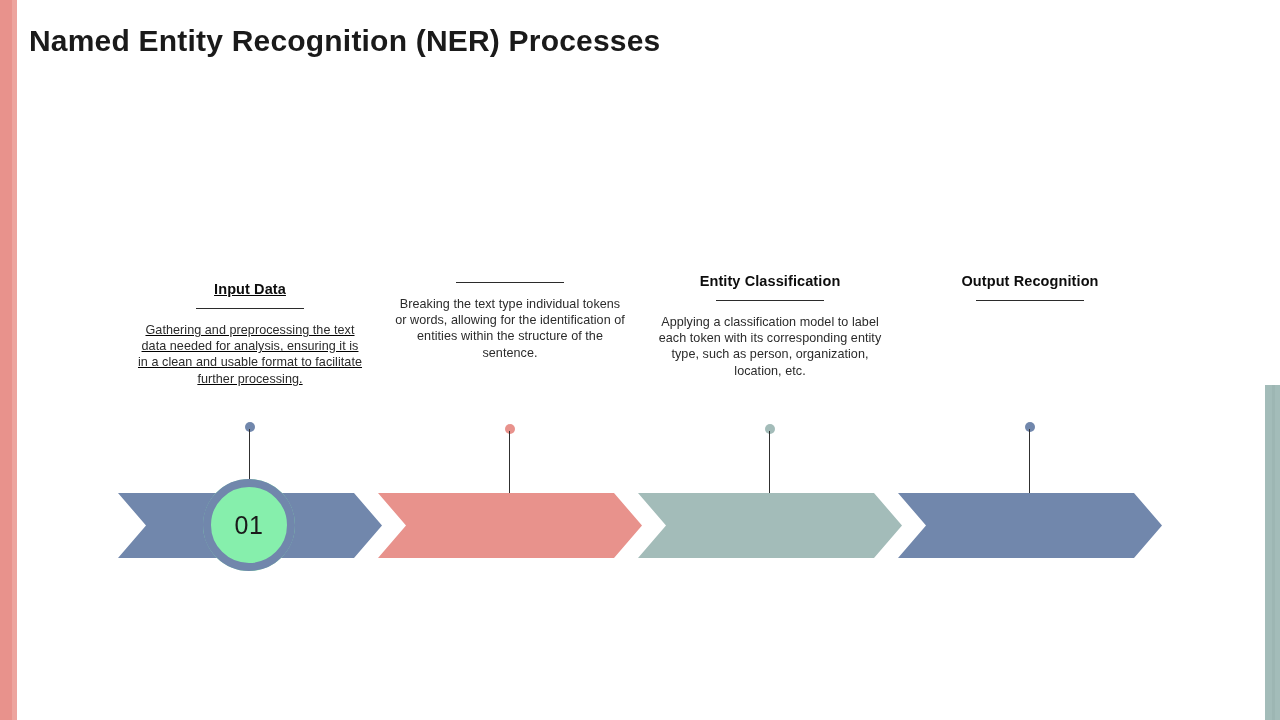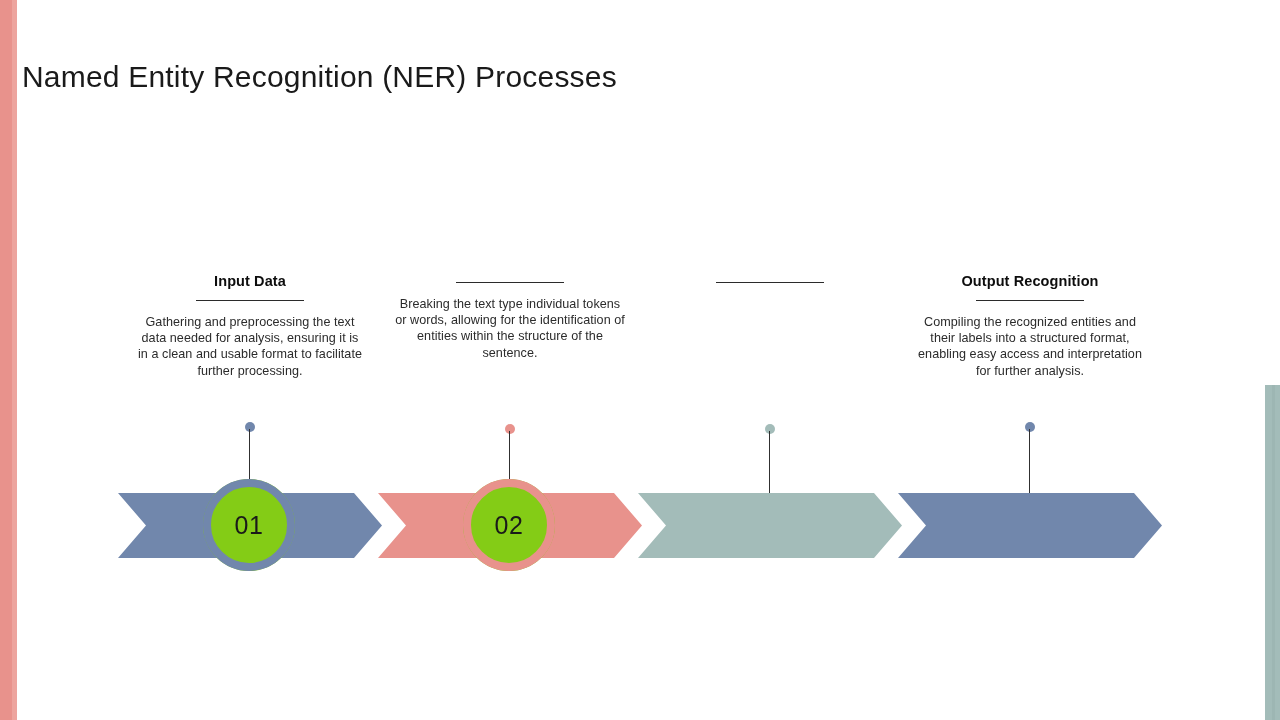--- a/index.html
+++ b/index.html
@@ -45,28 +45,27 @@
     left: 1272px;
     top: 385px;
     width: 3px;
     height: 335px;
     background: #9db6b3;
   }
 
   
   .page-title {
     position: absolute;
-    left: 22px;
+    left: 29px;
     top: 24px;
     font-size: 30px;
-    font-weight: 400;
+    font-weight: 700;
     color: #1a1a1a;
     letter-spacing: 0.2px;
     white-space: nowrap;
-    margin-top: 36px;
   }
 
   
   .steps-text {
     position: absolute;
     left: 0;
     top: 272px;
     width: 1280px;
     height: 160px;
   }
@@ -135,21 +134,21 @@
   .chev-mid {
     clip-path: polygon(0 0, calc(100% - 28px) 0, 100% 50%, calc(100% - 28px) 100%, 0 100%, 28px 50%);
   }
 
   
   .step-circle {
     position: absolute;
     width: 92px;
     height: 92px;
     border-radius: 50%;
-    background: #84cc16;
+    background: #86efac;
     box-sizing: border-box;
     display: flex;
     align-items: center;
     justify-content: center;
   }
   .step-circle-ring {
     position: absolute;
     left: 0;
     top: 0;
     width: 92px;
@@ -173,39 +172,40 @@
 
 <div class="edge-bar-left" style="background: rgb(232, 146, 140);"></div>
 <div class="edge-bar-left-inner"></div>
 <div class="edge-bar-right" style="background: rgb(163, 188, 185);"></div>
 <div class="edge-bar-right-inner"></div>
 
 <div class="page-title">Named Entity Recognition (NER) Processes</div>
 
 <div class="steps-text">
 
-  <div class="step-text-col" id="txt0" style="left:135px; top:0;">
+  <div class="step-text-col" id="txt0" style="left:135px; top:8px;text-decoration:underline;">
     <div class="step-heading">Input Data</div>
     <div class="step-divider"></div>
     <div class="step-body">Gathering and preprocessing the text data needed for analysis, ensuring it is in a clean and usable format to facilitate further processing.</div>
   </div>
 
   <div class="step-text-col" id="txt1" style="left:395px; top:0;">
     <div class="step-divider"></div>
     <div class="step-body">Breaking the text type individual tokens or words, allowing for the identification of entities within the structure of the sentence.</div>
   </div>
 
   <div class="step-text-col" id="txt2" style="left:655px; top:0;">
-    <div class="step-divider"></div>
+    <div class="step-heading">Entity Classification</div>
+    <div class="step-divider"></div>
+    <div class="step-body">Applying a classification model to label each token with its corresponding entity type, such as person, organization, location, etc.</div>
   </div>
 
   <div class="step-text-col" id="txt3" style="left:915px; top:0;">
     <div class="step-heading">Output Recognition</div>
     <div class="step-divider"></div>
-    <div class="step-body">Compiling the recognized entities and their labels into a structured format, enabling easy access and interpretation for further analysis.</div>
   </div>
 </div>
 
 <div class="connector" id="conn0" style="left:249px; top:422px; height:72px;">
   <div class="connector-dot" id="dot0" style="background: rgb(113, 135, 172);"></div>
   <div class="connector-line" id="line0" style="height: 65px; background: rgb(48, 48, 48);"></div>
 </div>
 <div class="connector" id="conn1" style="left:509px; top:424px; height:70px;">
   <div class="connector-dot" id="dot1" style="background: rgb(232, 146, 140);"></div>
   <div class="connector-line" id="line1" style="height: 63px; background: rgb(48, 48, 48);"></div>
@@ -224,20 +224,16 @@
   <div class="chevron chev-first" id="chev0" style="left: 118px; width: 264px; background: rgb(113, 135, 172);"></div>
   <div class="chevron chev-mid" id="chev1" style="left: 378px; width: 264px; background: rgb(232, 146, 140);"></div>
   <div class="chevron chev-mid" id="chev2" style="left: 638px; width: 264px; background: rgb(163, 188, 185);"></div>
   <div class="chevron chev-mid" id="chev3" style="left: 898px; width: 264px; background: rgb(113, 135, 172);"></div>
 
   <div class="step-circle" id="circ0" style="left:203px; top:-14px;">
     <div class="step-circle-ring" id="ring0" style="border-color: rgb(113, 135, 172);"></div>
     <span class="step-number">01</span>
   </div>
 
-  <div class="step-circle" id="circ1" style="left:463px; top:-14px;">
-    <div class="step-circle-ring" id="ring1" style="border-color: rgb(232, 146, 140);"></div>
-    <span class="step-number">02</span>
-  </div>
 
 
 
 </div>
 
 </body></html>

